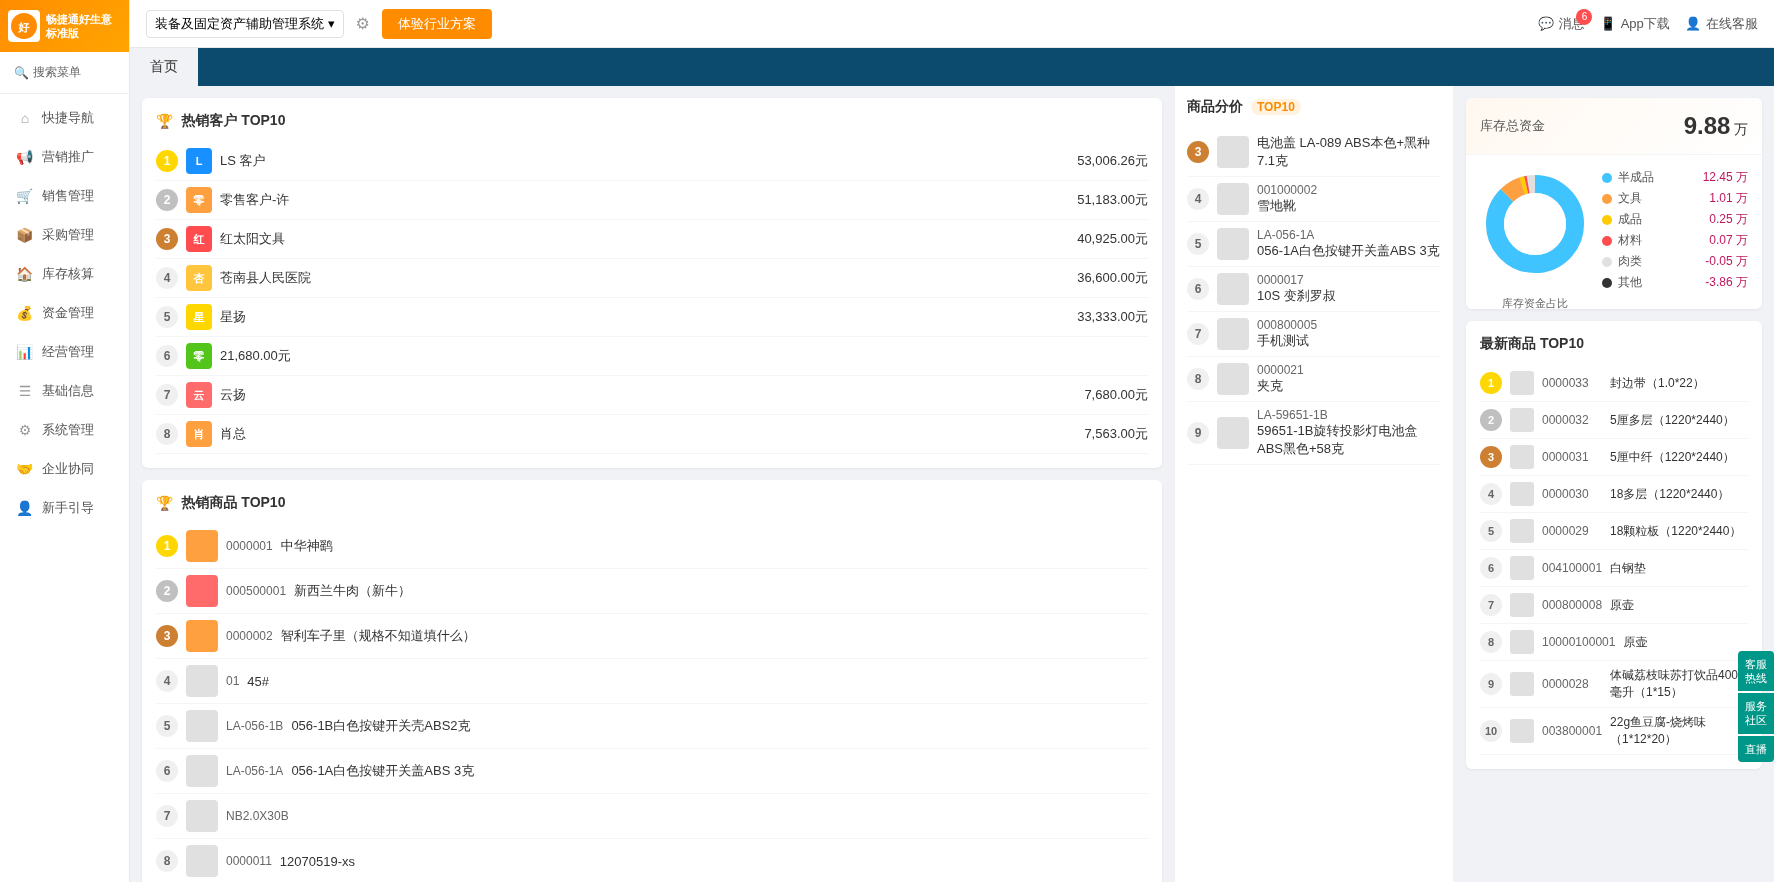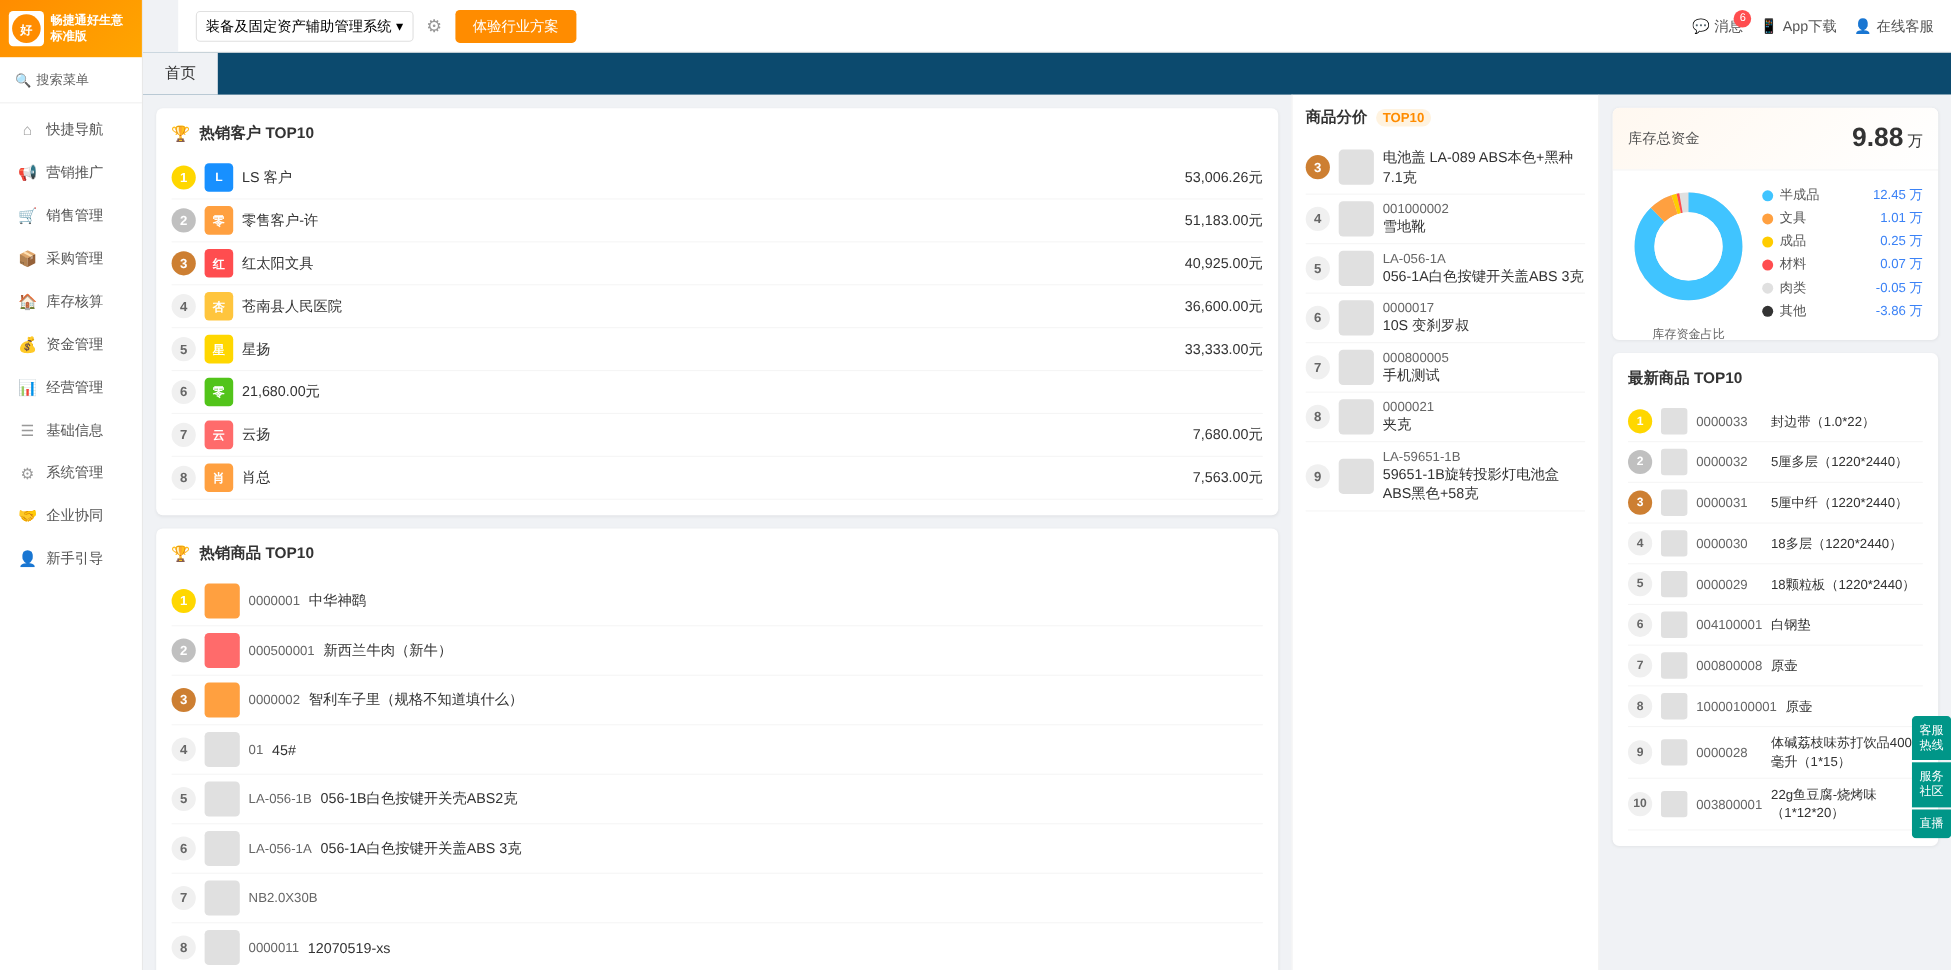--- a/index.html
+++ b/index.html
@@ -85,21 +85,20 @@
     
     .topbar {
       background: #fff;
       border-bottom: 1px solid #e8e8e8;
       padding: 0 16px;
       height: 48px;
       display: flex;
       align-items: center;
       gap: 12px;
       flex-shrink: 0;
-      margin-left: 32px;
     }
     .topbar-system-select {
       display: flex;
       align-items: center;
       gap: 4px;
       cursor: pointer;
       padding: 4px 8px;
       border: 1px solid #e0e0e0;
       border-radius: 4px;
     }
@@ -312,21 +311,21 @@
       margin-bottom: 4px;
       font-size: 12px;
     }
     .legend-dot {
       width: 10px;
       height: 10px;
       border-radius: 50%;
       flex-shrink: 0;
     }
     .legend-name { flex: 1; color: #555; }
-    .legend-value { color: #3b82f6; font-weight: 500; }
+    .legend-value { color: #be185d; font-weight: 500; }
 
     
     .new-product-list { list-style: none; }
     .new-product-item {
       display: flex;
       align-items: center;
       padding: 6px 0;
       border-bottom: 1px solid #f5f5f5;
       gap: 8px;
     }

